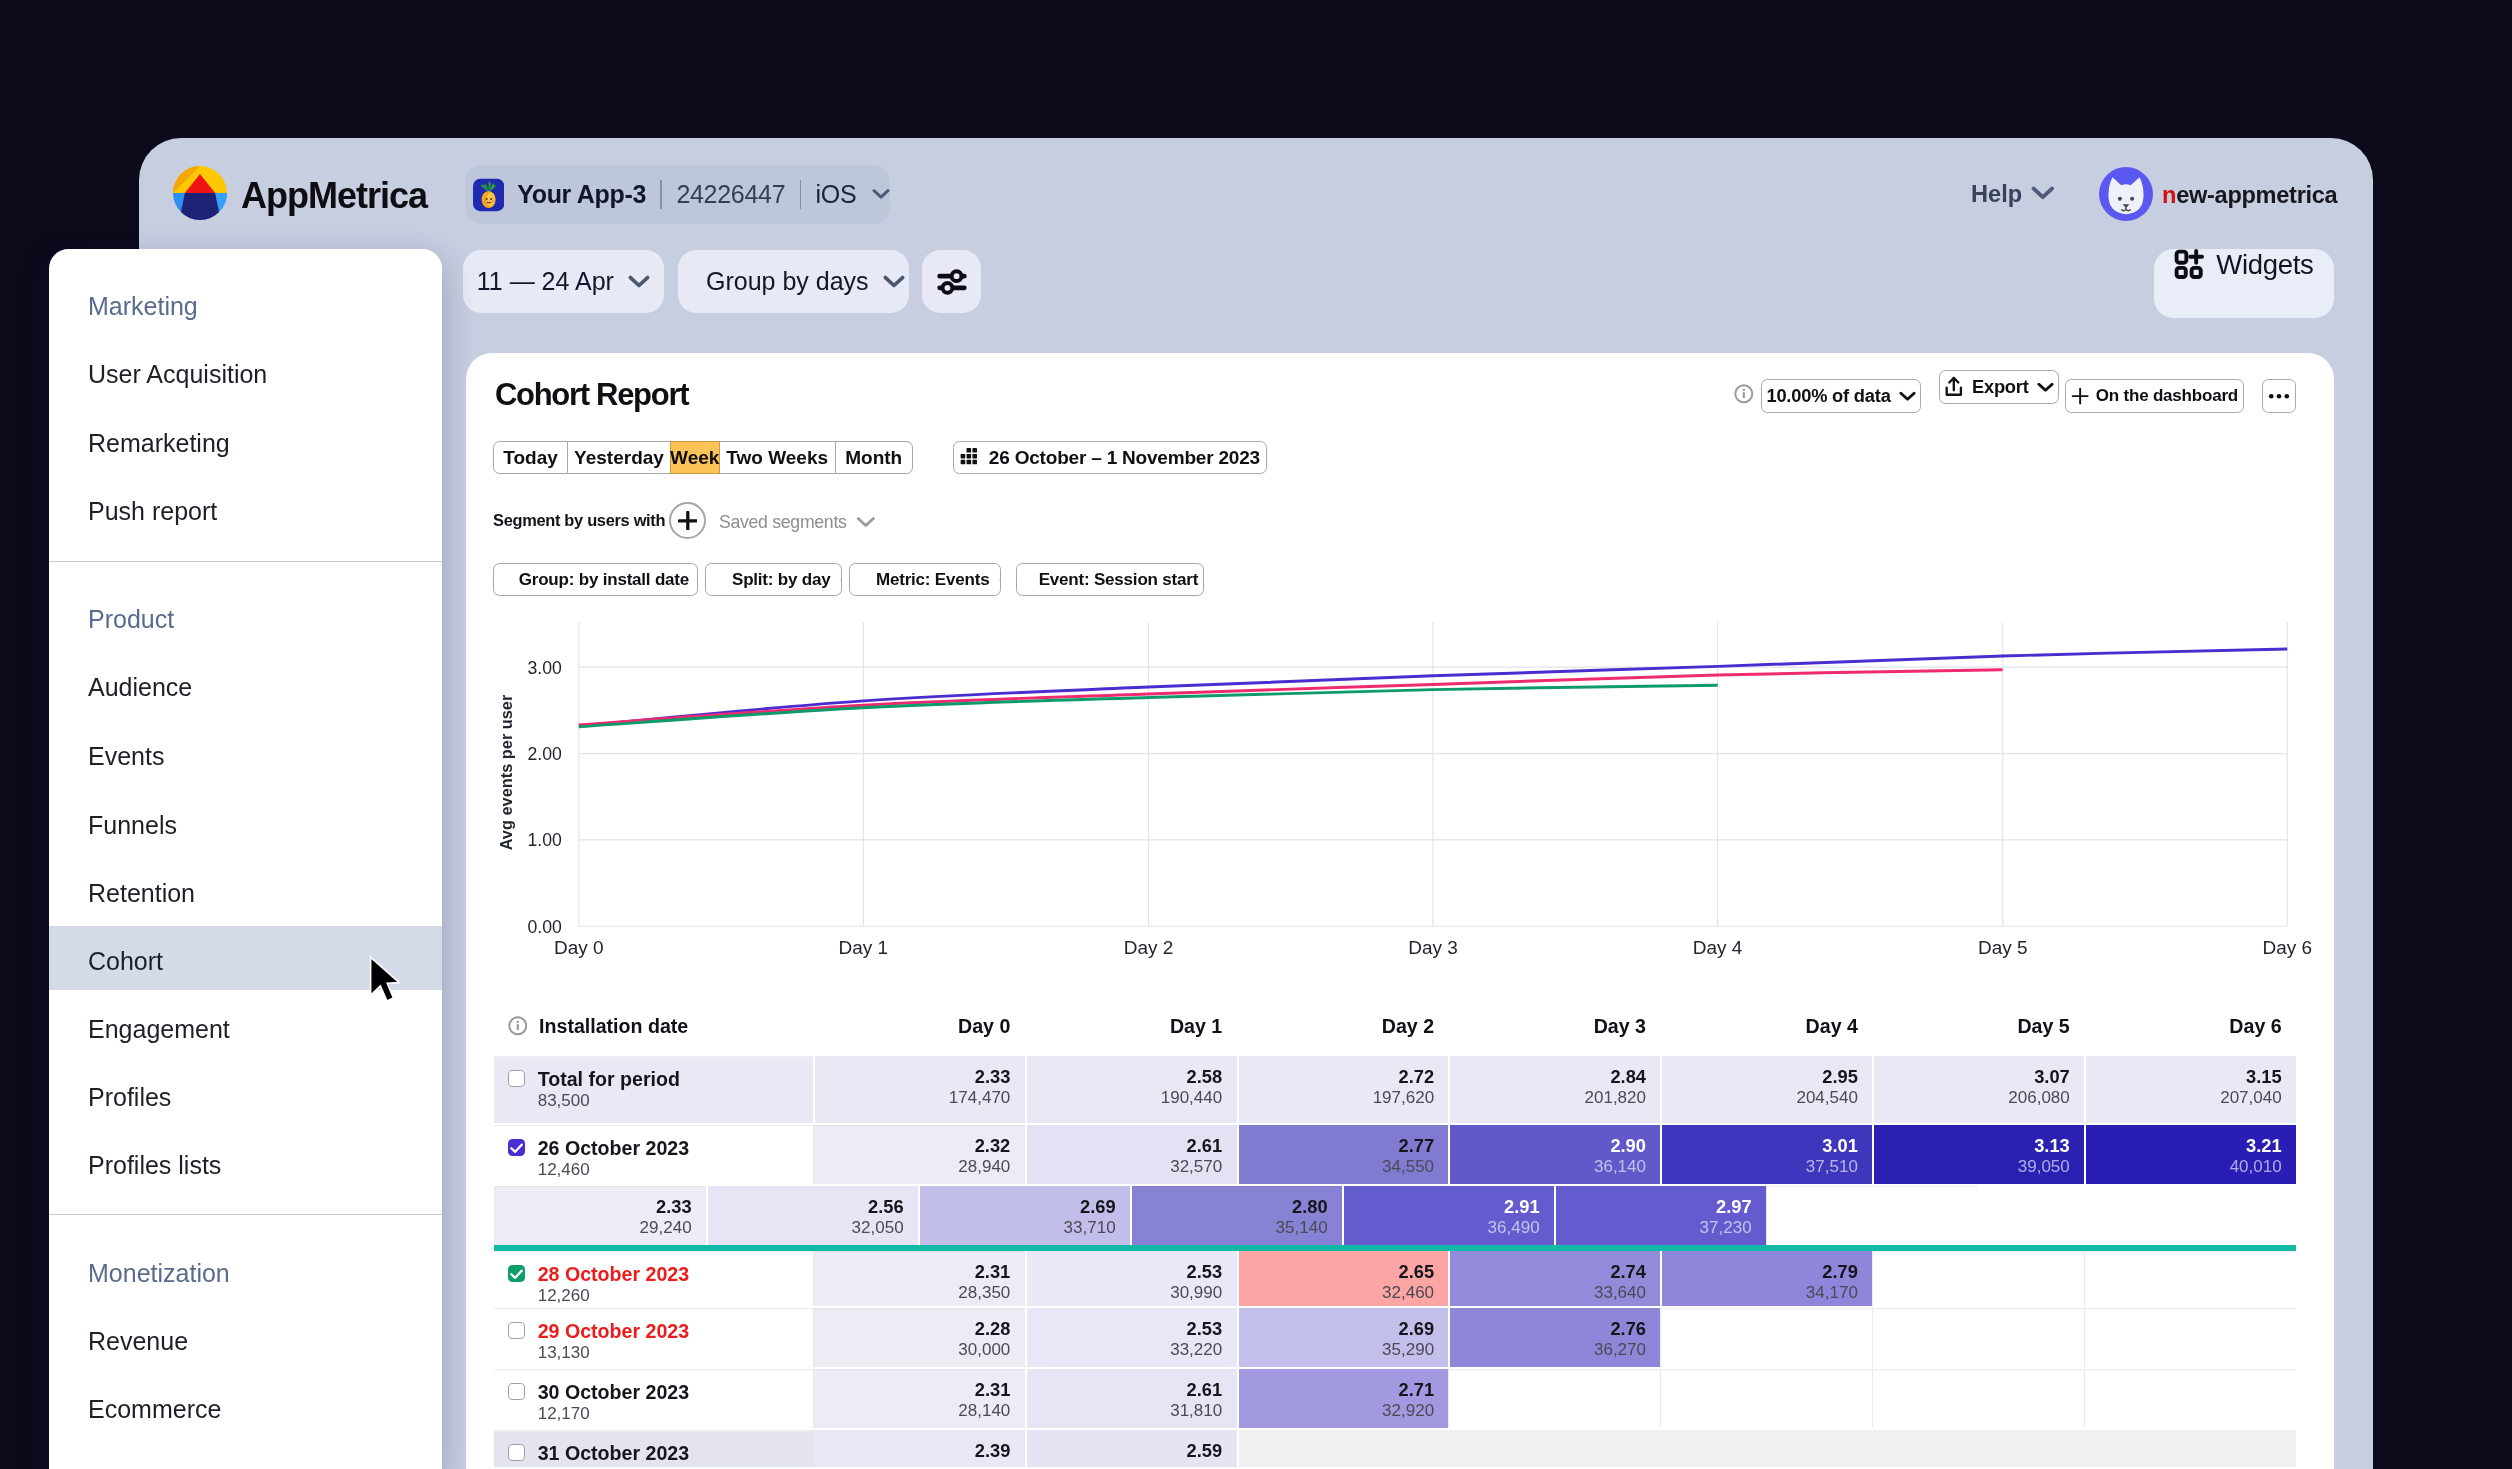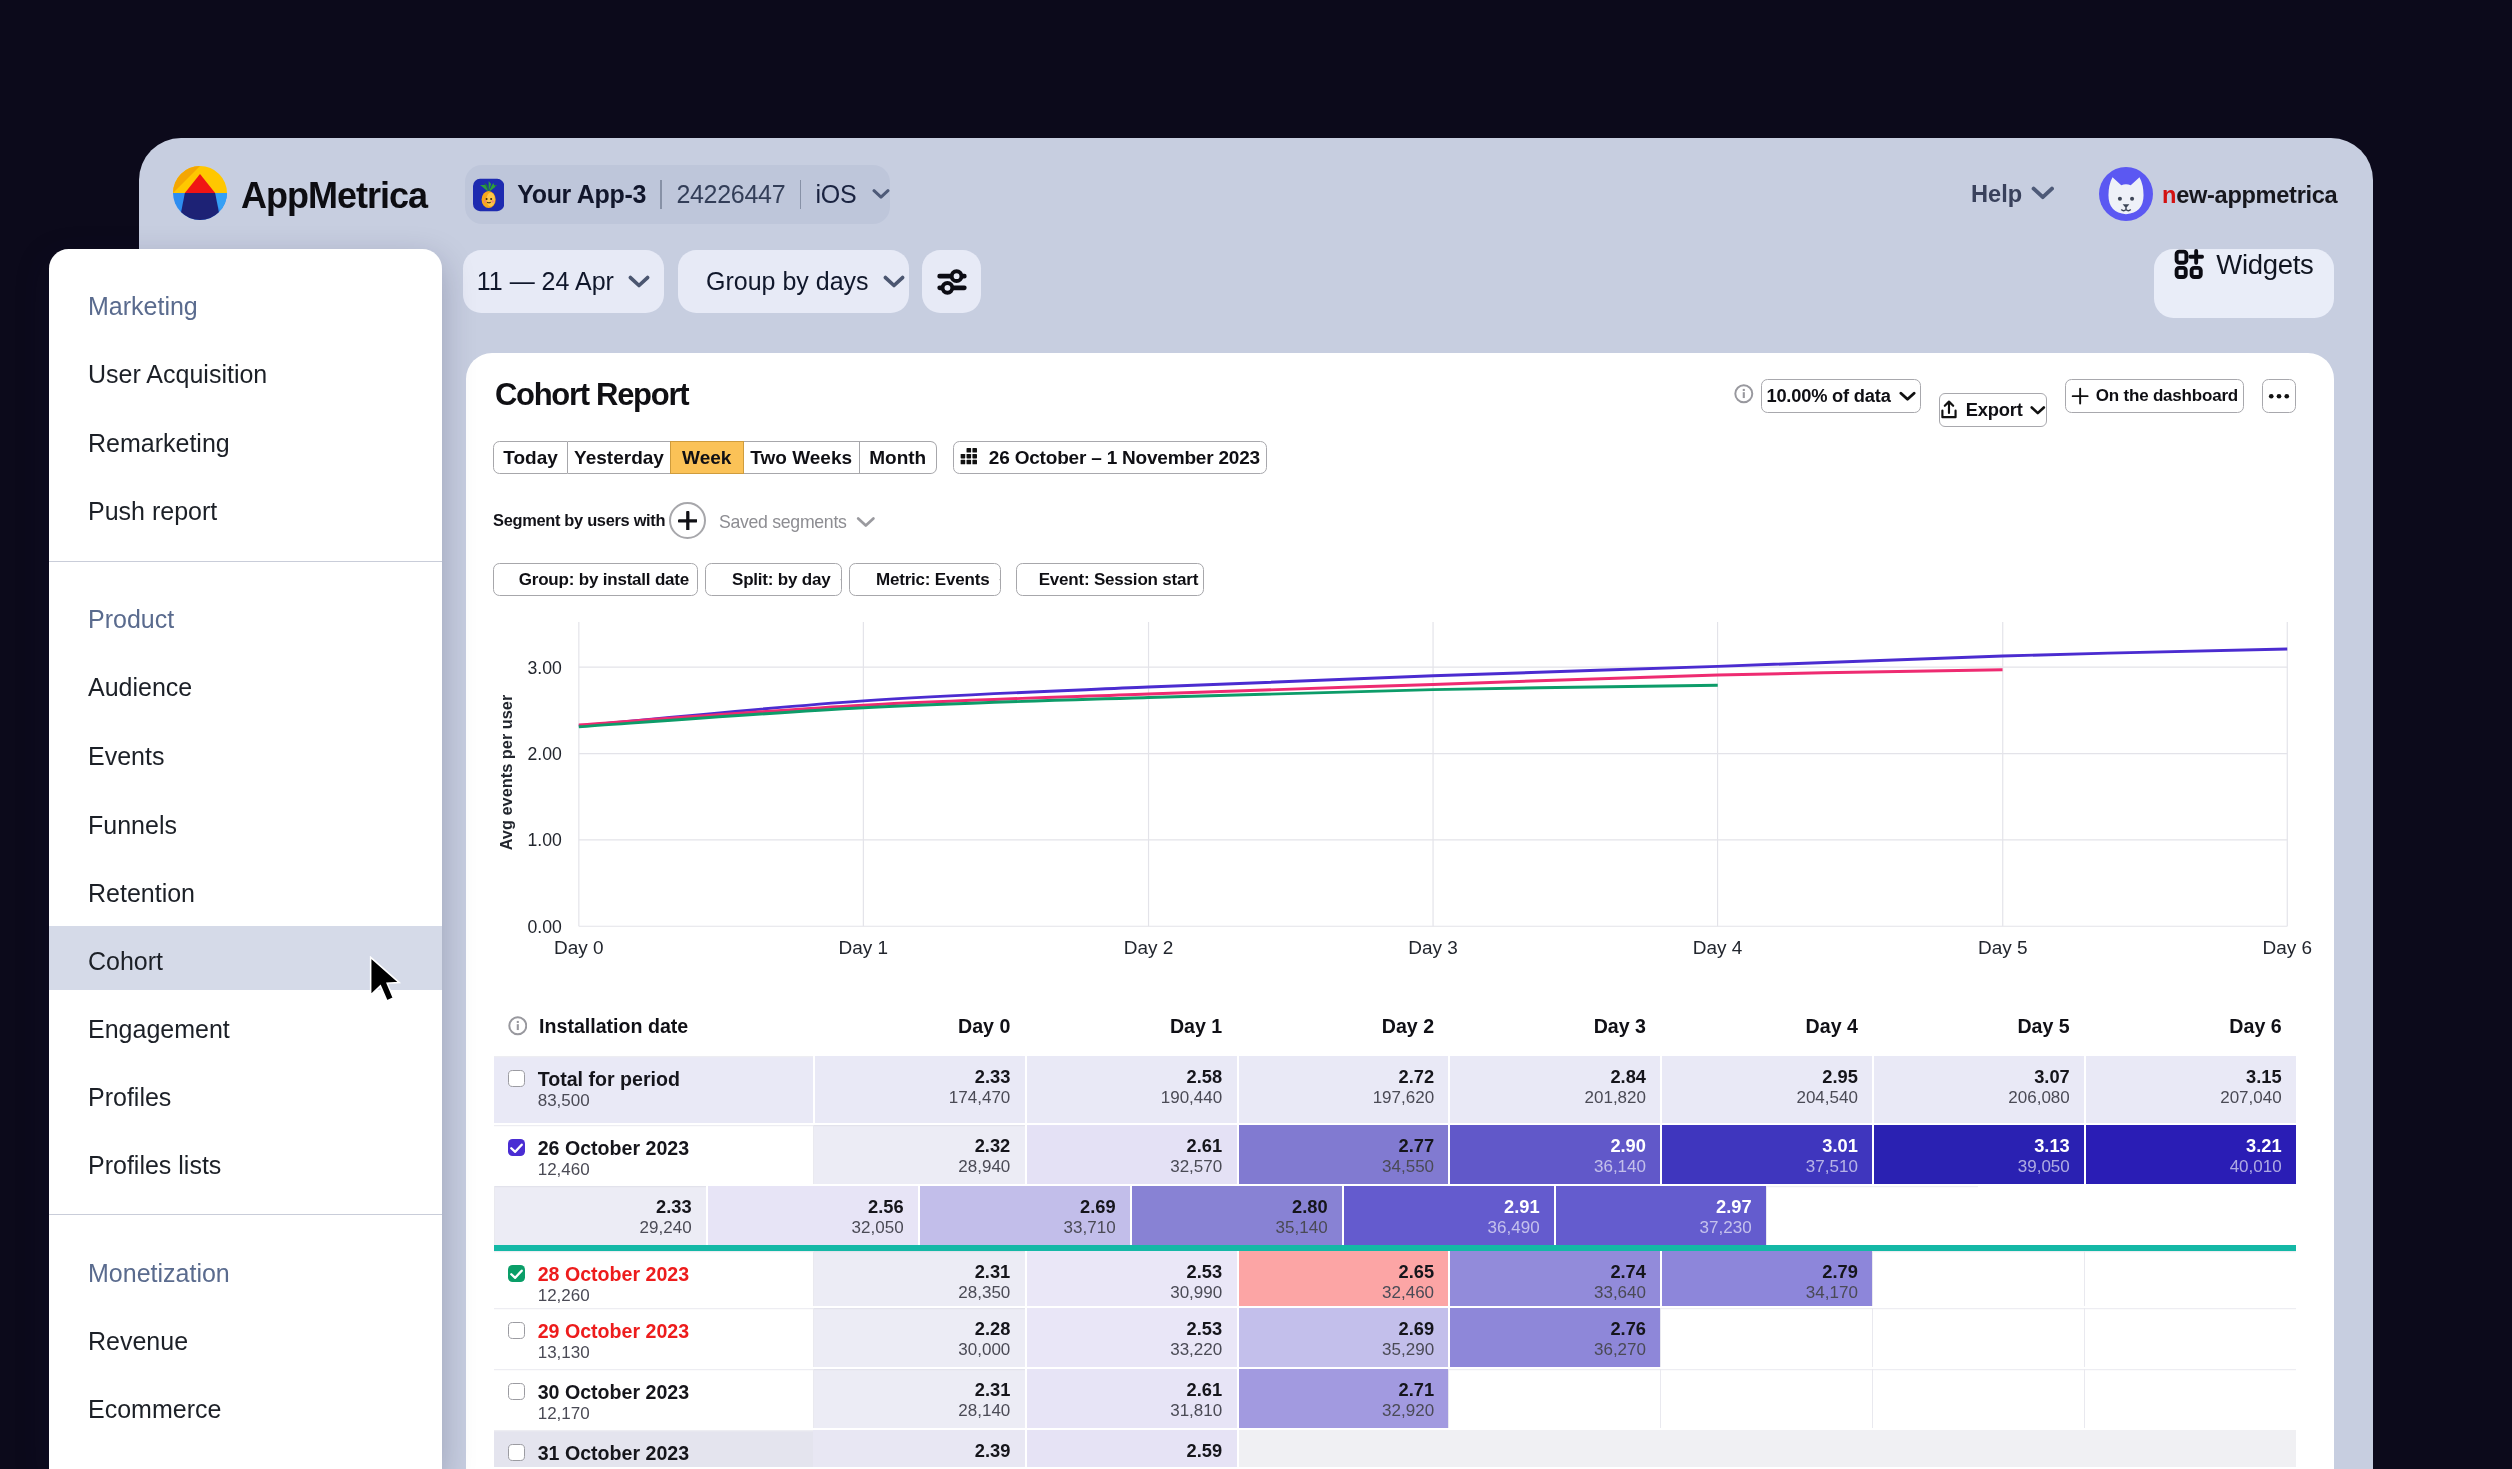--- a/index.html
+++ b/index.html
@@ -143,21 +143,21 @@
 
 <div class="abs title">Cohort Report</div>
 <svg class="abs" style="left:1734px;top:384px;z-index:4" width="19.6" height="19.6" viewBox="0 0 30 30">
     <circle cx="15" cy="15" r="13" fill="none" stroke="#98989e" stroke-width="3"></circle>
     <rect x="13.4" y="12.5" width="3.2" height="9" fill="#98989e"></rect>
     <rect x="13.4" y="7.5" width="3.2" height="3.2" fill="#98989e"></rect>
   </svg>
 <div class="obtn" style="left:1761px;top:379px;width:160px;">10.00% of data <svg width="17" height="11" viewBox="0 0 36 22">
       <path d="M4 4 L18 17 L32 4" stroke="#111" stroke-width="6" fill="none" stroke-linecap="round" stroke-linejoin="round"></path>
     </svg></div>
-<div class="obtn" style="left:1939px;top:393px;width:108px;border-radius:6px;">
+<div class="obtn" style="left:1939px;top:370px;width:120px;">
   <svg width="19.6" height="22" viewBox="0 0 30 34">
       <path d="M15 22 V4 M8 10 L15 3 L22 10" stroke="#111" stroke-width="3.6" fill="none" stroke-linecap="round" stroke-linejoin="round"></path>
       <path d="M4 18 V29 H26 V18" stroke="#111" stroke-width="3.6" fill="none" stroke-linecap="round" stroke-linejoin="round"></path>
     </svg>
   Export <svg width="17" height="11" viewBox="0 0 36 22">
       <path d="M4 4 L18 17 L32 4" stroke="#111" stroke-width="6" fill="none" stroke-linecap="round" stroke-linejoin="round"></path>
     </svg></div>
 <div class="obtn" style="left:2065px;top:379px;width:179px;font-size:17px;gap:6.5px;"><svg width="18.3" height="18.3" viewBox="0 0 32 32">
       <path d="M16 3 V29 M3 16 H29" stroke="#111" stroke-width="3.4" stroke-linecap="round"></path>
     </svg> On the dashboard</div>
@@ -165,21 +165,21 @@
     <svg width="22" height="6.5" viewBox="0 0 34 10">
       <circle cx="5" cy="5" r="3.6" fill="#111"></circle>
       <circle cx="17" cy="5" r="3.6" fill="#111"></circle>
       <circle cx="29" cy="5" r="3.6" fill="#111"></circle>
     </svg>
   </div>
 
 <div class="tabs">
   <div class="tab first" style="width:75px;">Today</div>
   <div class="tab" style="width:103px;">Yesterday</div>
-  <div class="tab sel" style="width:74px;">Week</div>
+  <div class="tab sel" style="width:50px;">Week</div>
   <div class="tab" style="width:116px;">Two Weeks</div>
   <div class="tab last" style="width:77px;">Month</div>
 </div>
 <div class="obtn" style="left:953px;top:441px;width:314px;height:33px;gap:10.5px;font-size:19px;">
   <svg width="18.3" height="18.3" viewBox="0 0 28 28">
     <g fill="#111">
       <rect x="10" y="0" width="7" height="7" rx="1"></rect>
         <rect x="19" y="0" width="7" height="7" rx="1"></rect>
       <rect x="1" y="9" width="7" height="7" rx="1"></rect>
         <rect x="10" y="9" width="7" height="7" rx="1"></rect>

